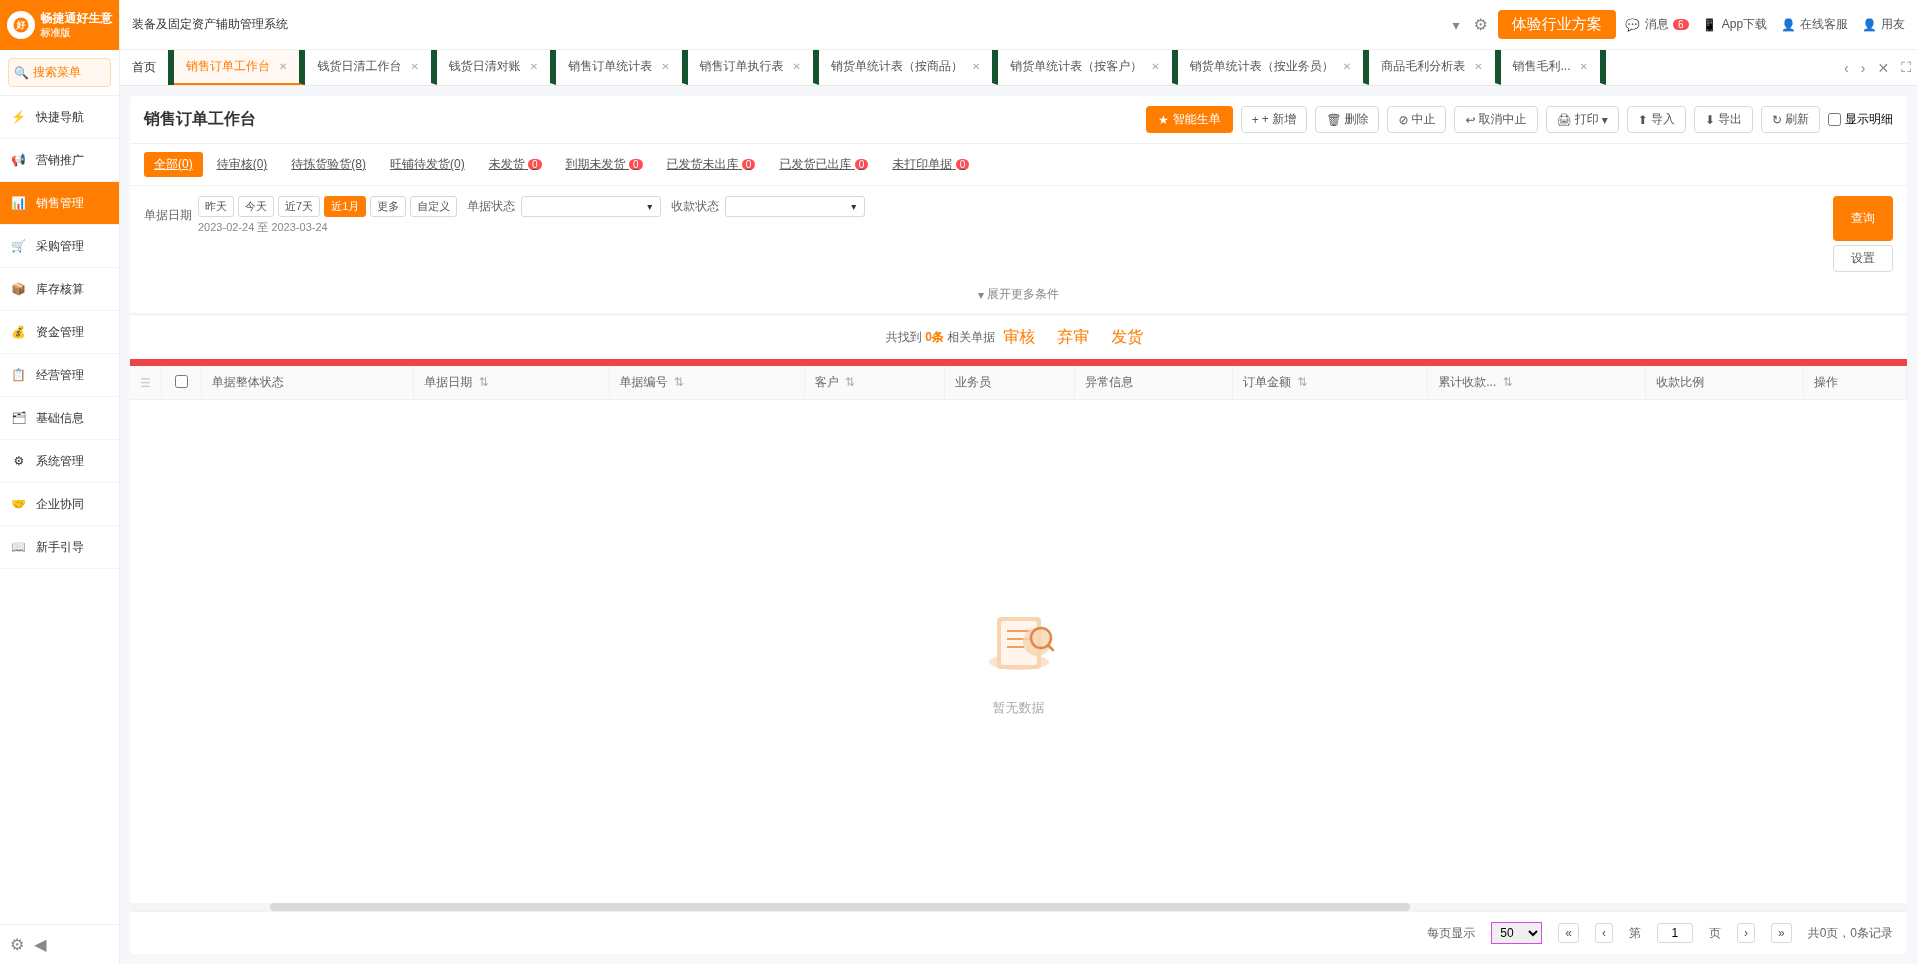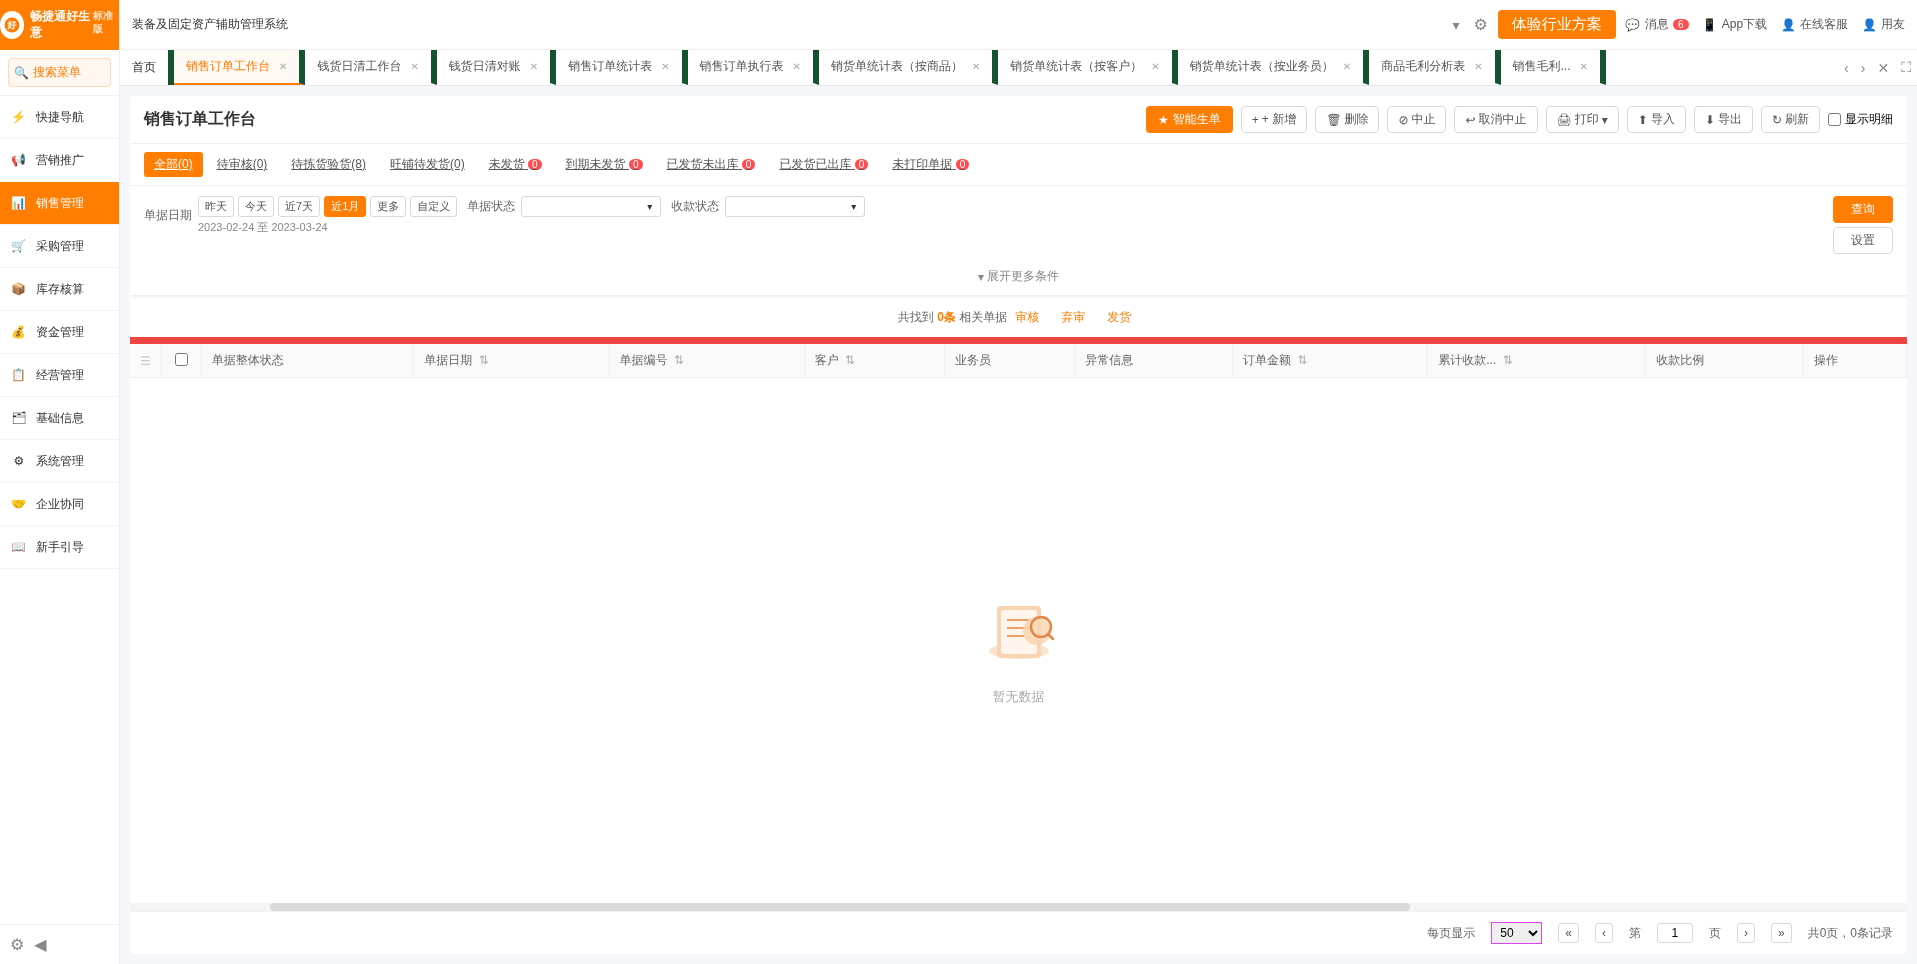--- a/index.html
+++ b/index.html
@@ -3,21 +3,21 @@
   <meta charset="utf-8">
   <style>
     * { box-sizing: border-box; margin: 0; padding: 0; font-family: 'Microsoft YaHei', Arial, sans-serif; font-size: 12px; }
     body { display: flex; height: 964px; overflow: hidden; background: #f5f5f5; }
 
     
     .sidebar { width: 120px; background: #fff; display: flex; flex-direction: column; border-right: 1px solid #eee; flex-shrink: 0; }
     .sidebar-logo { height: 50px; background: #ff7d00; display: flex; align-items: center; justify-content: center; color: #fff; font-size: 13px; font-weight: bold; gap: 6px; }
     .sidebar-logo .logo-icon { width: 28px; height: 28px; background: #fff; border-radius: 50%; display: flex; align-items: center; justify-content: center; }
     .sidebar-logo .logo-icon svg { width: 18px; height: 18px; }
-    .sidebar-logo-text { display: flex; flex-direction: row; font-size: 11px; line-height: 1.3; }
+    .sidebar-logo-text { display: flex; flex-direction: column; font-size: 11px; line-height: 1.3; }
     .sidebar-search { padding: 8px; border-bottom: 1px solid #f0f0f0; }
     .sidebar-search .search-btn { width: 100%; background: #fff7f0; border: 1px solid #ffd9b3; border-radius: 4px; padding: 5px; color: #ff7d00; cursor: pointer; display: flex; align-items: center; gap: 4px; font-size: 12px; }
     .sidebar-nav-item { display: flex; align-items: center; padding: 12px 10px; cursor: pointer; color: #333; gap: 8px; border-bottom: 1px solid #f5f5f5; font-size: 12px; }
     .sidebar-nav-item.active { background: #ff7d00; color: #fff; }
     .sidebar-nav-item .nav-icon { width: 18px; height: 18px; display: flex; align-items: center; justify-content: center; flex-shrink: 0; }
     .sidebar-footer { margin-top: auto; padding: 10px; display: flex; align-items: center; gap: 10px; border-top: 1px solid #eee; }
     .sidebar-footer .gear-btn { cursor: pointer; color: #888; font-size: 16px; }
     .sidebar-footer .collapse-btn { cursor: pointer; color: #888; font-size: 16px; }
 
     
@@ -62,30 +62,30 @@
     .date-range { display: flex; flex-direction: column; gap: 3px; }
     .date-btns { display: flex; gap: 4px; }
     .date-btn { padding: 2px 6px; border: 1px solid #d9d9d9; border-radius: 3px; cursor: pointer; font-size: 11px; color: #555; background: #fff; }
     .date-btn.active-orange { background: #ff7d00; color: #fff; border-color: #ff7d00; }
     .date-value { font-size: 11px; color: #888; }
     .select-field { display: flex; align-items: center; gap: 6px; }
     .select-field label { color: #666; font-size: 12px; white-space: nowrap; }
     .select-box { border: 1px solid #d9d9d9; border-radius: 3px; padding: 4px 8px; background: #fff; color: #333; font-size: 12px; min-width: 140px; cursor: pointer; display: flex; align-items: center; justify-content: space-between; }
     .expand-conditions { color: #888; font-size: 12px; cursor: pointer; display: flex; align-items: center; gap: 3px; }
     .search-actions { display: flex; flex-direction: column; gap: 4px; margin-left: auto; }
-    .btn-search { background: #ff7d00; color: #fff; border: none; border-radius: 4px; padding: 5px 18px; cursor: pointer; font-size: 12px; }
+    .btn-search { background: #ff7d00; color: #fff; border: none; border-radius: 4px; padding: 14px 18px; cursor: pointer; font-size: 12px; }
     .btn-set { background: #fff; border: 1px solid #d9d9d9; border-radius: 4px; padding: 4px 14px; cursor: pointer; font-size: 12px; color: #555; }
 
     
     .table-area { background: #fff; flex: 1; display: flex; flex-direction: column; overflow: hidden; margin-top: 2px; border-radius: 0 0 4px 4px; }
     .table-toolbar { padding: 8px 14px; display: flex; align-items: center; justify-content: center; border-bottom: 7px solid #ef4444; flex-shrink: 0; }
     .total-info { font-size: 12px; color: #666; }
     .total-info b { color: #ff7d00; }
     .table-btns { display: flex; gap: 6px; }
-    .table-btn { font-size: 12px; color: #555; cursor: pointer; padding: 3px 8px; border-radius: 3px; }
+    .table-btn { font-size: 16px; color: #555; cursor: pointer; padding: 3px 8px; border-radius: 3px; }
     .table-btn.btn-review { color: #ff7d00; }
     .table-btn.btn-cancel { color: #ff7d00; }
     .table-btn.btn-send { color: #ff7d00; }
 
     table { width: 100%; border-collapse: collapse; font-size: 12px; }
     thead tr { background: #fafafa; border-bottom: 1px solid #f0f0f0; }
     th { padding: 8px 10px; color: #666; font-weight: normal; text-align: left; white-space: nowrap; border-right: 1px solid #f0f0f0; }
     th.sortable { cursor: pointer; }
     th .sort-icon { color: #aaa; margin-left: 3px; }
     .cb-col { width: 40px; text-align: center; }

